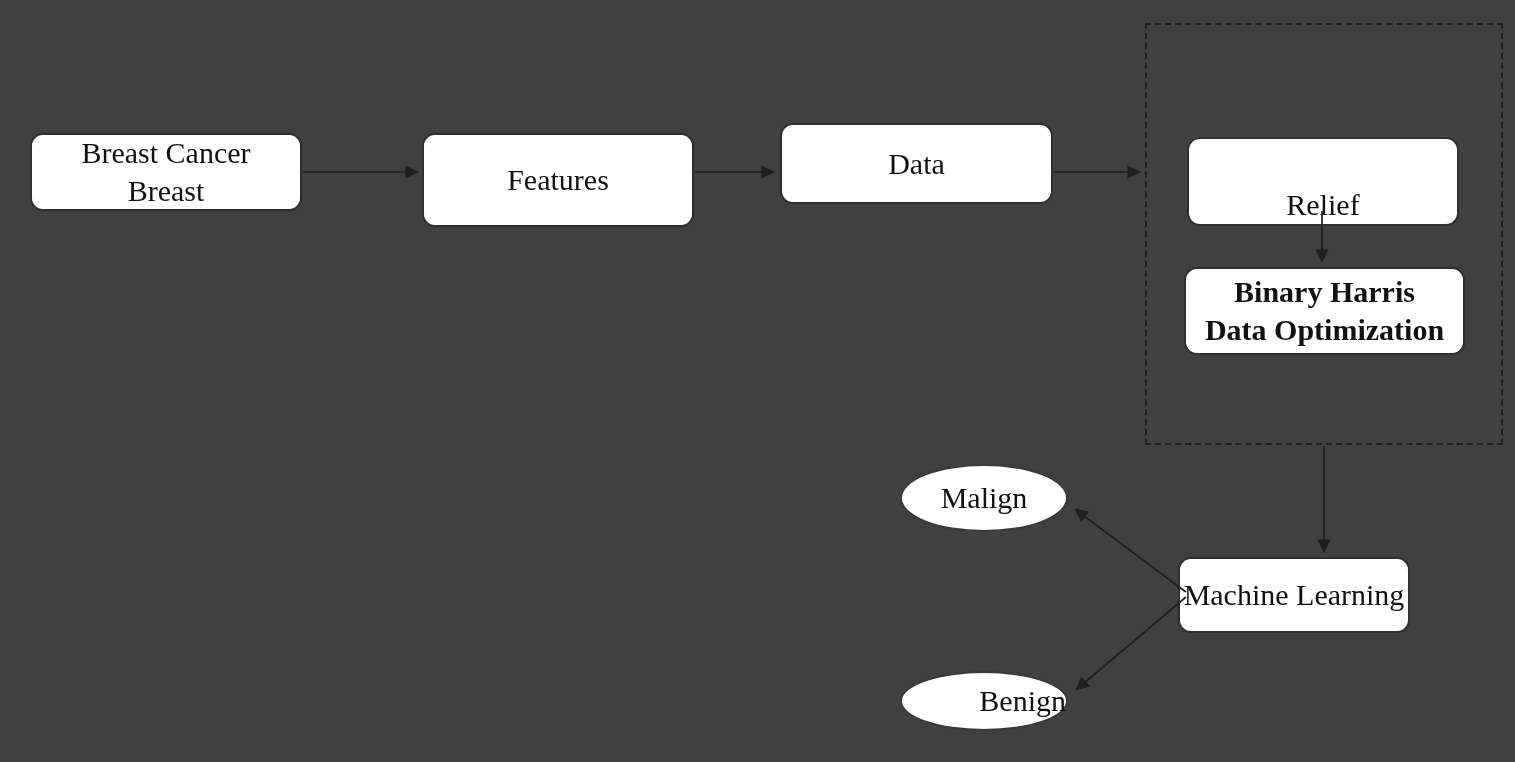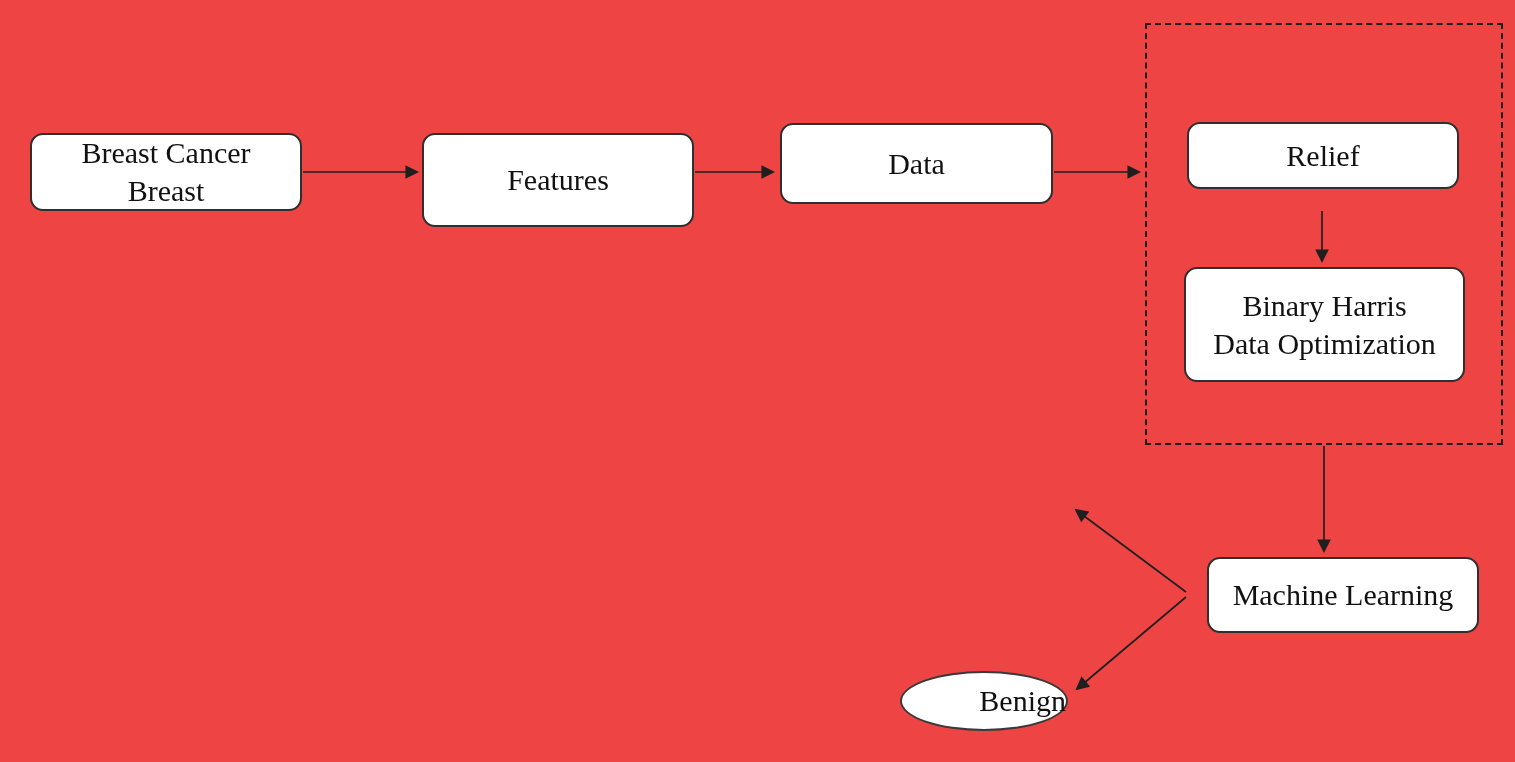--- a/index.html
+++ b/index.html
@@ -4,21 +4,21 @@
 <style>
   html, body {
     margin: 0;
     padding: 0;
     background: #ffffff;
   }
   .canvas {
     position: relative;
     width: 1515px;
     height: 762px;
-    background: #ef4444;
+    background: #404040;
     font-family: "Liberation Serif", "DejaVu Serif", serif;
     color: #111111;
     overflow: hidden;
   }
   .node {
     position: absolute;
     box-sizing: border-box;
     background: #ffffff;
     border: 2px solid #2f2f2f;
     display: flex;
@@ -69,33 +69,36 @@
   </div>
 
   <div class="node rounded" style="left:422px; top:133px; width:272px; height:94px;">
     <span class="line">Features</span>
   </div>
 
   <div class="node rounded" style="left:780px; top:123px; width:273px; height:81px;">
     <span class="line">Data</span>
   </div>
 
-  <div class="node rounded" style="left:1187px; top:122px; width:272px; height:67px;">
+  <div class="node rounded" style="left:1187px; top:137px; width:272px; height:89px;justify-content:flex-end;">
     <span class="line">Relief</span>
   </div>
 
-  <div class="node rounded" style="left:1184px; top:267px; width:281px; height:115px;">
+  <div class="node rounded" style="left:1184px; top:267px; width:281px; height:88px;font-weight:bold;">
     <span class="line">Binary Harris</span>
     <span class="line">Data Optimization</span>
   </div>
 
-  <div class="node rounded" style="left:1207px; top:557px; width:272px; height:76px;">
+  <div class="node rounded" style="left:1178px; top:557px; width:232px; height:76px;">
     <span class="line">Machine Learning</span>
   </div>
 
+  <div class="node ellipse" style="left:900px; top:464px; width:168px; height:68px;">
+    <span class="line">Malign</span>
+  </div>
 
   <div class="node ellipse" style="left:900px; top:671px; width:168px; height:60px;align-items:flex-end;">
     <span class="line">Benign</span>
   </div>
 
   <svg class="connectors" viewBox="0 0 1515 762" xmlns="http://www.w3.org/2000/svg">
     <defs>
       <marker id="arrowhead" viewBox="0 0 10 10" refX="8.5" refY="5" markerWidth="8.5" markerHeight="8" orient="auto-start-reverse">
         <path d="M 0 0 L 10 5 L 0 10 z" fill="#1f1f1f"></path>
       </marker>

